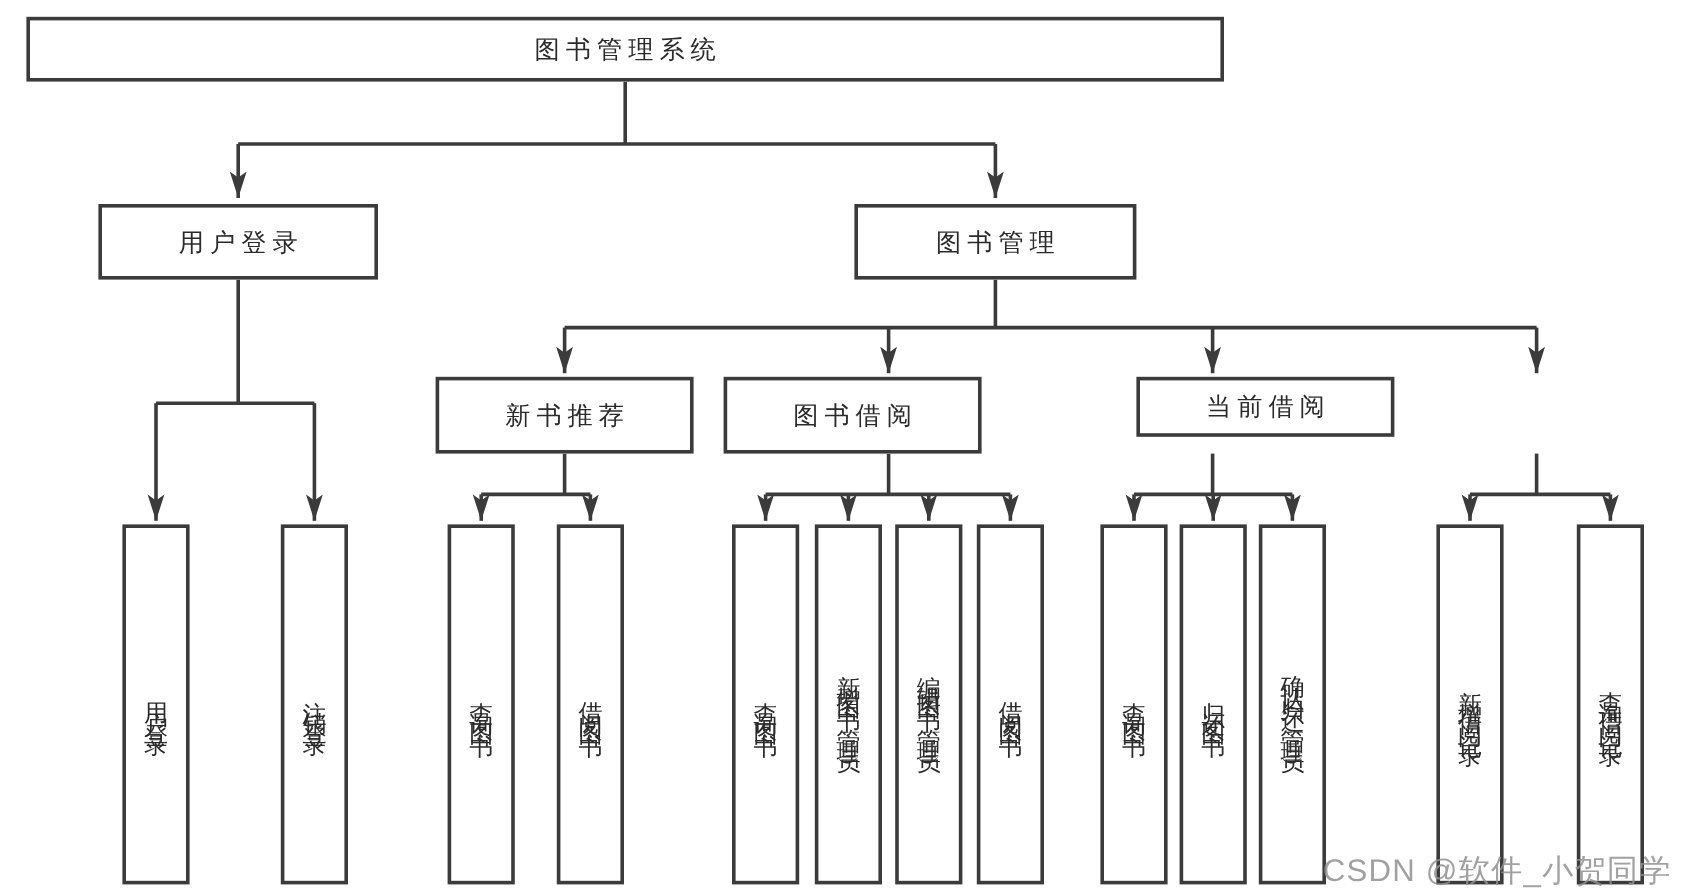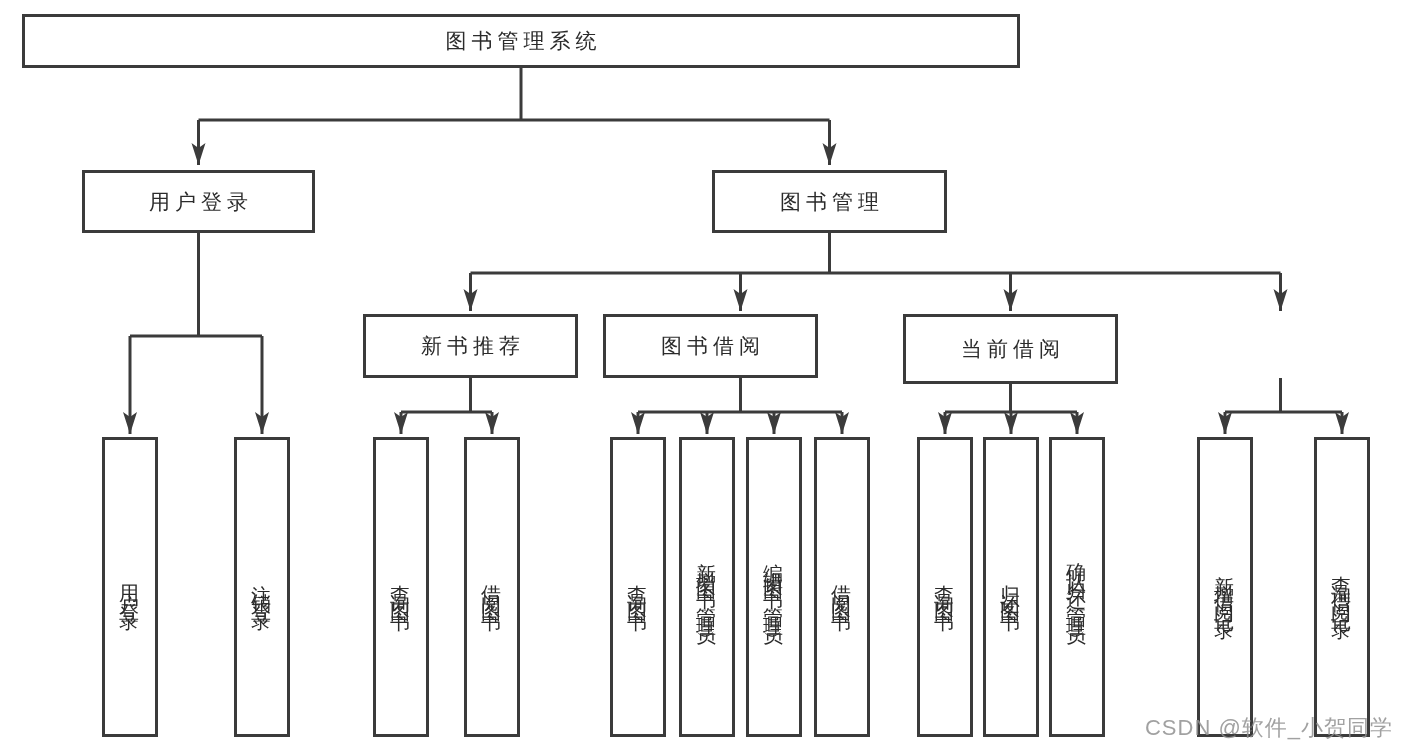--- a/index.html
+++ b/index.html
@@ -37,21 +37,21 @@
     writing-mode:vertical-rl;
     text-orientation:mixed;
     font-size:20px;
     letter-spacing:9px;
     font-weight:500;
     white-space:nowrap;
   }
   .watermark{
     position:absolute;
     right:12px;bottom:4px;
-    font-size:22px;
+    font-size:26px;
     color:rgba(145,145,145,0.85);
     letter-spacing:1px;
     z-index:5;
   }
 </style>
 </head>
 <body>
 
 <div id="canvas">
 
@@ -115,21 +115,21 @@
   <div class="node" style="left:363px;top:314px;width:215px;height:64px">
     <span>新书推荐</span>
   </div>
 
   <div class="node" style="left:712px;top:170px;width:235px;height:63px">
     <span>图书管理</span>
   </div>
   <div class="node" style="left:603px;top:314px;width:215px;height:64px">
     <span>图书借阅</span>
   </div>
-  <div class="node" style="left:903px;top:314px;width:215px;height:70px">
+  <div class="node" style="left:947px;top:314px;width:215px;height:50px">
     <span>当前借阅</span>
   </div>
 
   <div class="leaf" style="left:102px">
     <span class="vtext">用户登录</span>
   </div>
   <div class="leaf" style="left:234px">
     <span class="vtext">注销登录</span>
   </div>
   <div class="leaf" style="left:373px">

